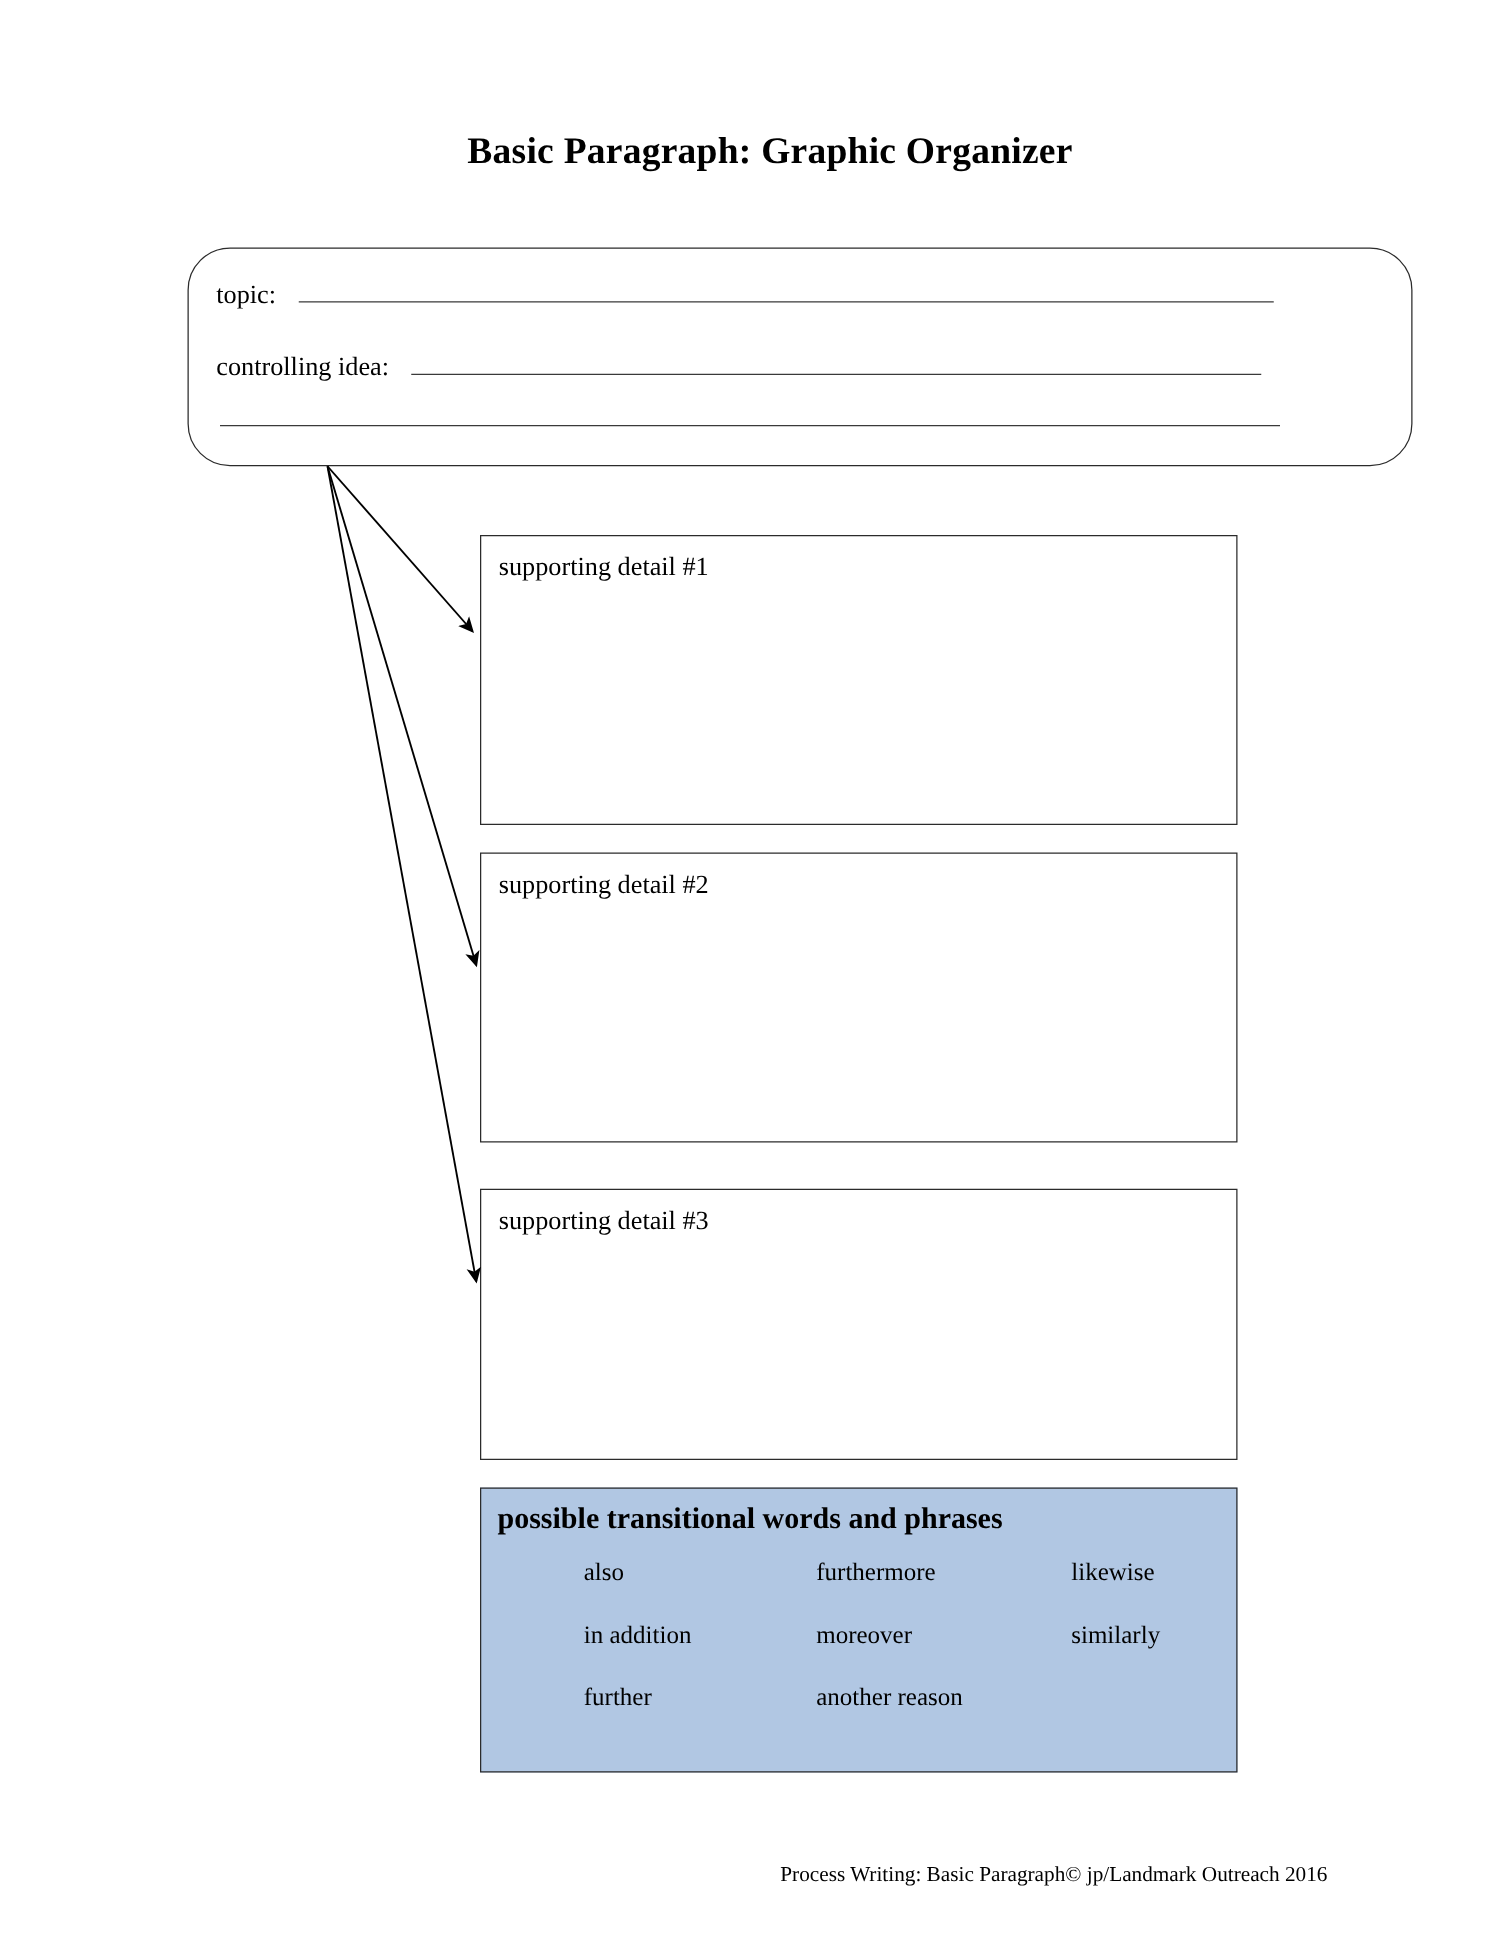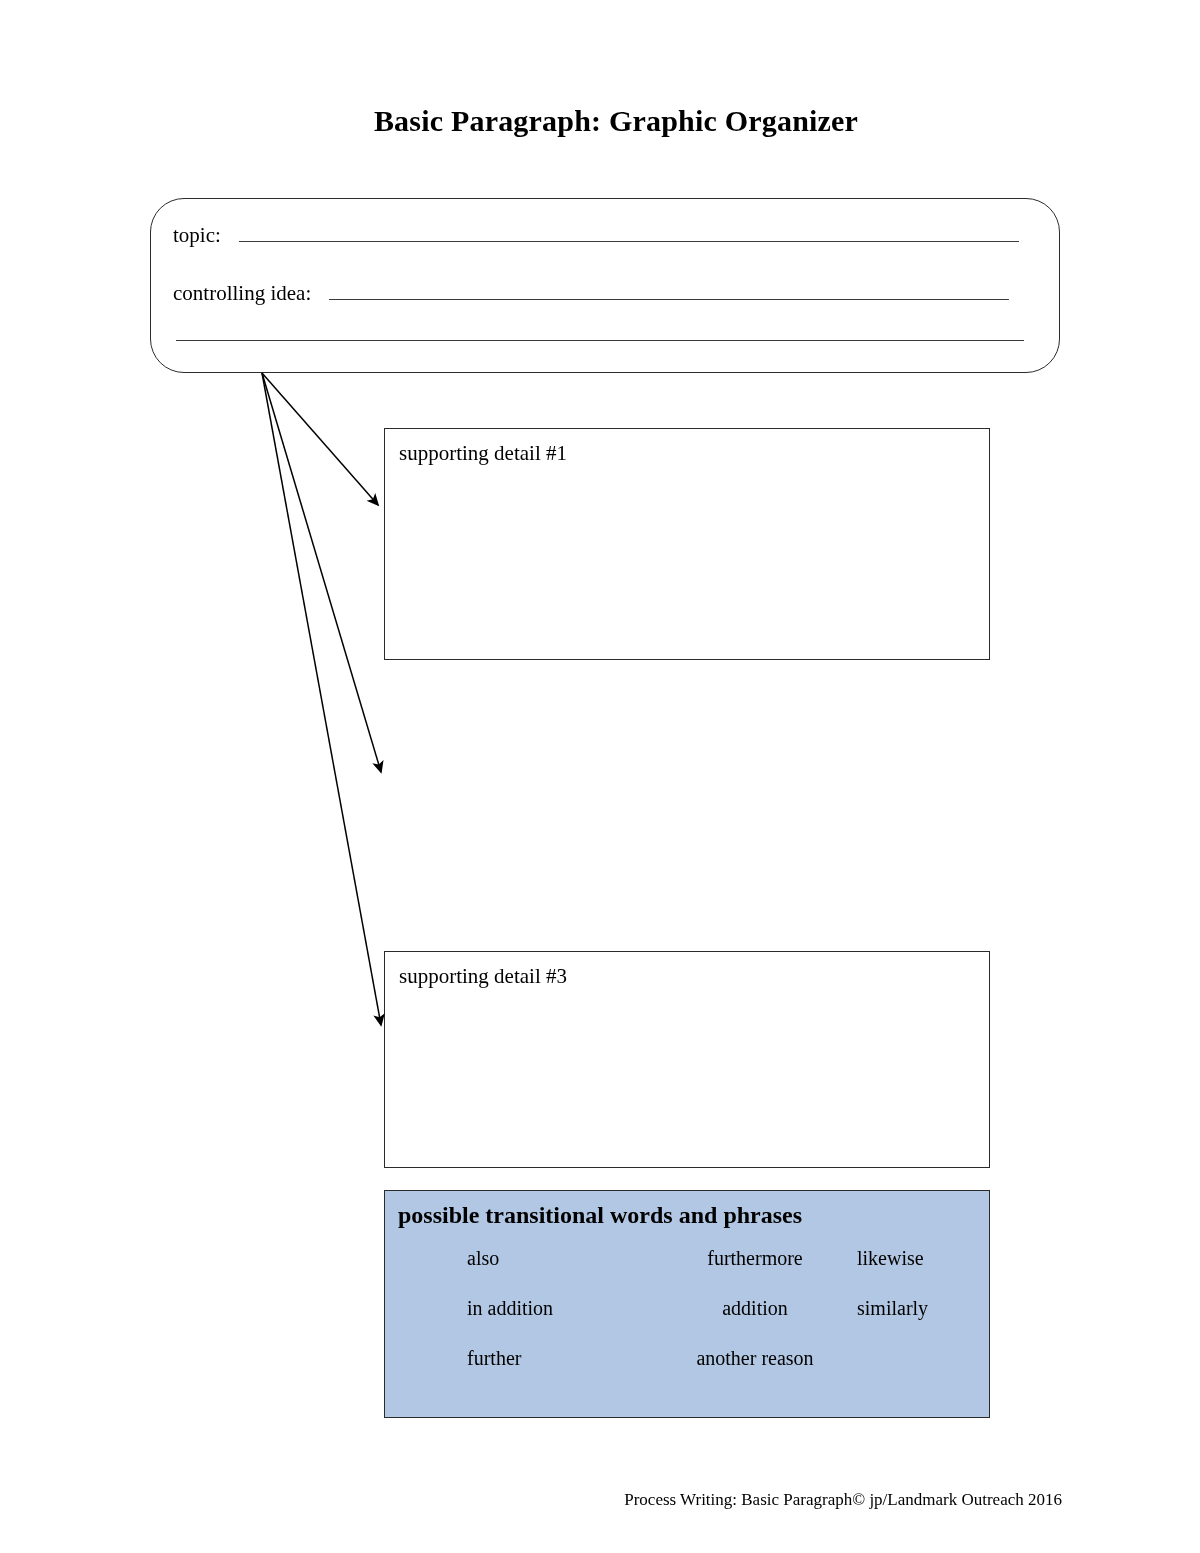--- a/index.html
+++ b/index.html
@@ -35,21 +35,21 @@
     letter-spacing: 0.2px;
     font-family: "Liberation Serif", "DejaVu Serif", serif;
     padding-left: 16px;
   }
 
   
   .thesis-box {
     position: absolute;
     left: 150px;
     top: 198px;
-    width: 910px;
+    width: 980px;
     height: 175px;
     border: 1.6px solid #2b2b2b;
     border-radius: 34px;
     box-sizing: border-box;
     background: #ffffff;
   }
   .field-row {
     position: absolute;
     display: flex;
     align-items: baseline;
@@ -134,21 +134,21 @@
     display: flex;
     height: 50px;
     align-items: flex-start;
   }
   .transition-cell {
     font-size: 20px;
     font-family: "Liberation Serif", "DejaVu Serif", serif;
     white-space: nowrap;
   }
   .tc-0 { width: 186px; }
-  .tc-1 { width: 204px; text-align: center; }
+  .tc-1 { width: 204px; }
   .tc-2 { width: 120px; }
 
   
   .footer {
     position: absolute;
     left: 138px;
     top: 1490px;
     width: 924px;
     display: flex;
     justify-content: flex-end;
@@ -178,20 +178,23 @@
     <div class="field-row row-idea2">
       <span class="field-line"></span>
     </div>
 
   </div>
 
   <div class="detail-box" id="detail-1">
     <span class="detail-label">supporting detail #1</span>
   </div>
 
+  <div class="detail-box" id="detail-2">
+    <span class="detail-label">supporting detail #2</span>
+  </div>
 
   <div class="detail-box" id="detail-3">
     <span class="detail-label">supporting detail #3</span>
   </div>
 
   <svg id="arrows" viewBox="0 0 1200 1553">
     <defs>
       <marker id="ah" markerWidth="9" markerHeight="9" refX="7.2" refY="4.5" orient="auto" markerUnits="strokeWidth">
         <path d="M0,0.6 L8.4,4.5 L0,8.4 L2,4.5 Z" fill="#000000"></path>
       </marker>
@@ -205,21 +208,21 @@
     <div class="transition-title">possible transitional words and phrases</div>
 
     <div class="transition-grid">
       <div class="transition-row">
         <span class="transition-cell tc-0">also</span>
         <span class="transition-cell tc-1">furthermore</span>
         <span class="transition-cell tc-2">likewise</span>
       </div>
       <div class="transition-row">
         <span class="transition-cell tc-0">in addition</span>
-        <span class="transition-cell tc-1">addition</span>
+        <span class="transition-cell tc-1">moreover</span>
         <span class="transition-cell tc-2">similarly</span>
       </div>
       <div class="transition-row">
         <span class="transition-cell tc-0">further</span>
         <span class="transition-cell tc-1">another reason</span>
         <span class="transition-cell tc-2"></span>
       </div>
     </div>
   </div>
 

